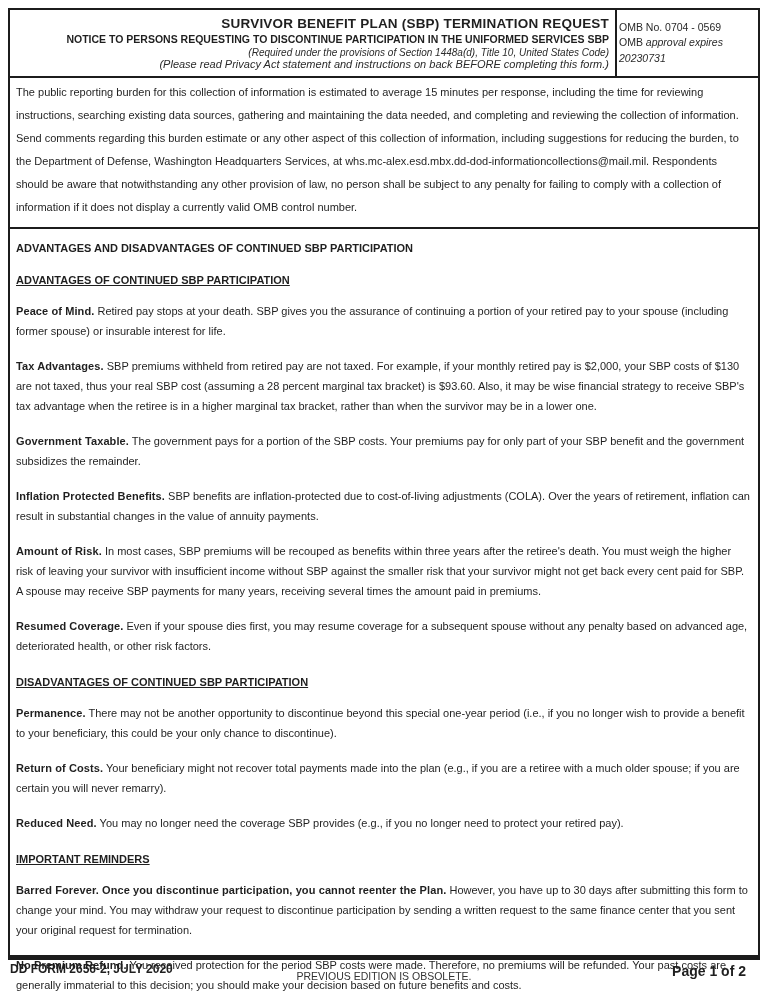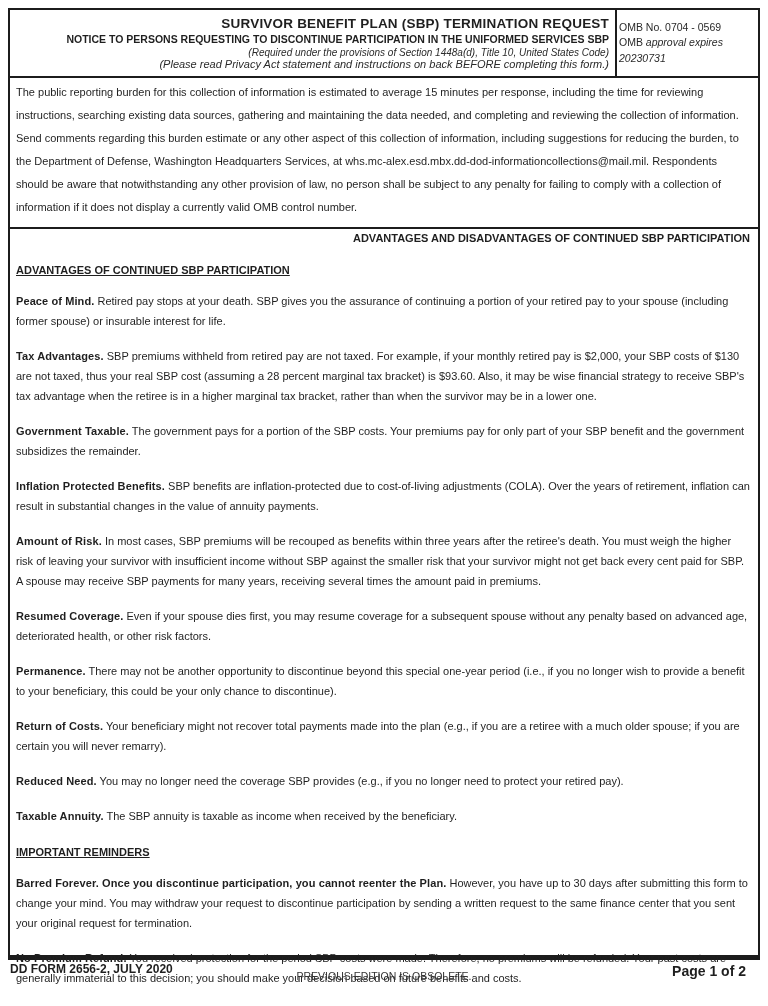--- a/index.html
+++ b/index.html
@@ -45,21 +45,21 @@
   .burden {
     border-bottom: 2px solid #1c1c1c;
     padding: 3px 6px 8px 6px;
     font-size: 11px;
     line-height: 23px;
     text-align: left;
   }
 
   
   .main { flex: 1; display: flex; flex-direction: column; padding: 0 8px 0 6px; }
-  .section-title { text-align: right; font-weight: bold; font-size: 11px; margin-top: 3px; }
+  .section-title { text-align: left; font-weight: bold; font-size: 11px; margin-top: 13px; }
   .sub-heading { font-weight: bold; font-size: 11px; text-decoration: underline; margin-top: 20px; }
   .para { font-size: 11px; line-height: 20px; margin: 15px 0 0 0; }
   .para b { letter-spacing: .1px; }
 
   
   .footer { position: relative; padding: 3px 2px 0 2px; height: 40px; }
   .form-id { position: absolute; left: 2px; top: 2px; font-weight: bold; font-size: 12px; }
   .edition { position: absolute; left: 50%; transform: translateX(-50%); top: 10px; font-size: 10.5px; color: #333; white-space: nowrap; }
   .page-num { position: absolute; right: 14px; top: 3px; font-weight: bold; font-size: 14px; }
 </style>
@@ -91,25 +91,25 @@
       <div class="sub-heading">ADVANTAGES OF CONTINUED SBP PARTICIPATION</div>
       <div>
           <p class="para"><b>Peace of Mind.</b><span> Retired pay stops at your death. SBP gives you the assurance of continuing a portion of your retired pay to your spouse (including former spouse) or insurable interest for life.</span></p>
           <p class="para"><b>Tax Advantages.</b><span> SBP premiums withheld from retired pay are not taxed. For example, if your monthly retired pay is $2,000, your SBP costs of $130 are not taxed, thus your real SBP cost (assuming a 28 percent marginal tax bracket) is $93.60. Also, it may be wise financial strategy to receive SBP's tax advantage when the retiree is in a higher marginal tax bracket, rather than when the survivor may be in a lower one.</span></p>
           <p class="para"><b>Government Taxable.</b><span> The government pays for a portion of the SBP costs. Your premiums pay for only part of your SBP benefit and the government subsidizes the remainder.</span></p>
           <p class="para"><b>Inflation Protected Benefits.</b><span> SBP benefits are inflation-protected due to cost-of-living adjustments (COLA). Over the years of retirement, inflation can result in substantial changes in the value of annuity payments.</span></p>
           <p class="para"><b>Amount of Risk.</b><span> In most cases, SBP premiums will be recouped as benefits within three years after the retiree's death. You must weigh the higher risk of leaving your survivor with insufficient income without SBP against the smaller risk that your survivor might not get back every cent paid for SBP. A spouse may receive SBP payments for many years, receiving several times the amount paid in premiums.</span></p>
           <p class="para"><b>Resumed Coverage.</b><span> Even if your spouse dies first, you may resume coverage for a subsequent spouse without any penalty based on advanced age, deteriorated health, or other risk factors.</span></p>
         </div>
 
+      <div class="sub-heading">DISADVANTAGES OF CONTINUED SBP PARTICIPATION</div>
       <div>
           <p class="para"><b>Permanence.</b><span> There may not be another opportunity to discontinue beyond this special one-year period (i.e., if you no longer wish to provide a benefit to your beneficiary, this could be your only chance to discontinue).</span></p>
           <p class="para"><b>Return of Costs.</b><span> Your beneficiary might not recover total payments made into the plan (e.g., if you are a retiree with a much older spouse; if you are certain you will never remarry).</span></p>
           <p class="para"><b>Reduced Need.</b><span> You may no longer need the coverage SBP provides (e.g., if you no longer need to protect your retired pay).</span></p>
-          <p class="para"><b>Taxable Annuity.</b><span> The SBP annuity is taxable as income when received by the beneficiary.</span></p>
         </div>
 
       <div class="sub-heading">IMPORTANT REMINDERS</div>
       <div>
           <p class="para"><b>Barred Forever. Once you discontinue participation, you cannot reenter the Plan.</b><span> However, you have up to 30 days after submitting this form to change your mind. You may withdraw your request to discontinue participation by sending a written request to the same finance center that you sent your original request for termination.</span></p>
           <p class="para"><b>No Premium Refund.</b><span> You received protection for the period SBP costs were made. Therefore, no premiums will be refunded. Your past costs are generally immaterial to this decision; you should make your decision based on future benefits and costs.</span></p>
         </div>
 
     </div>
 

